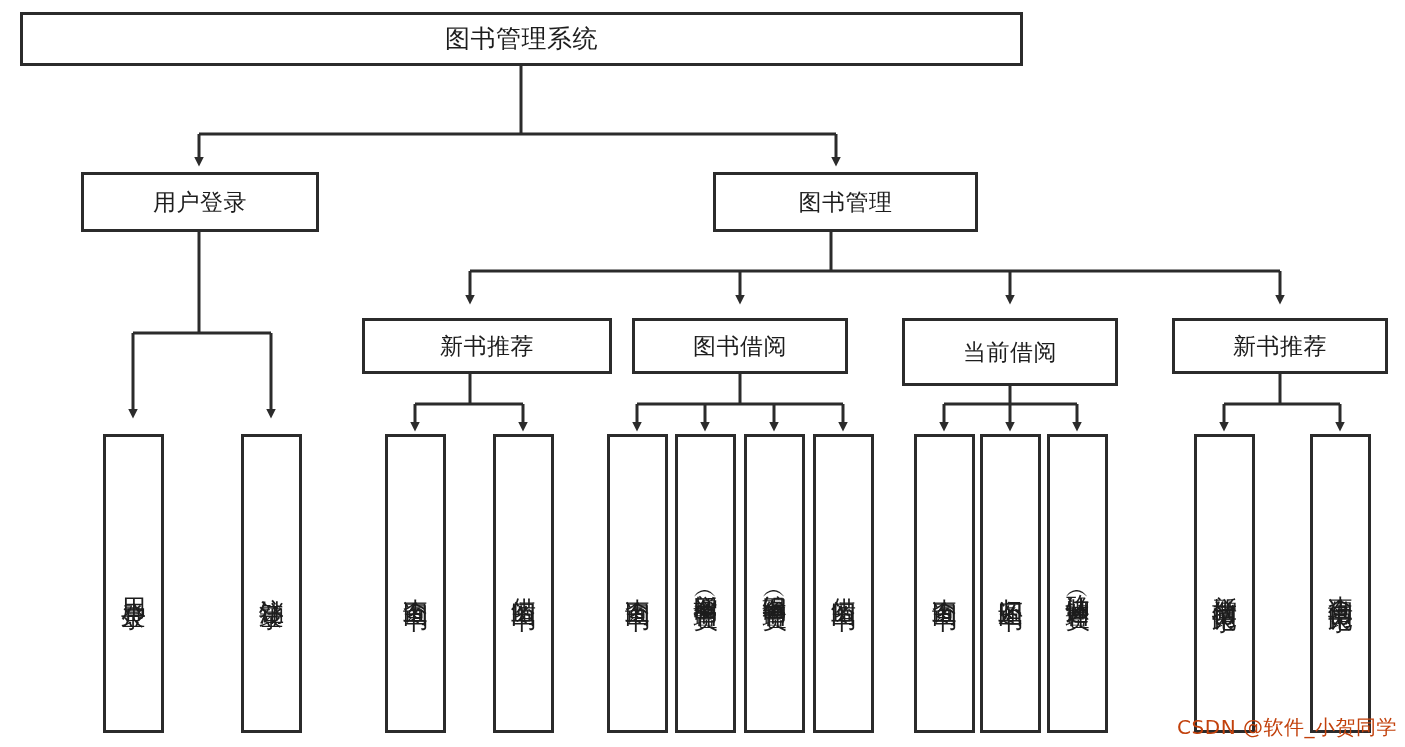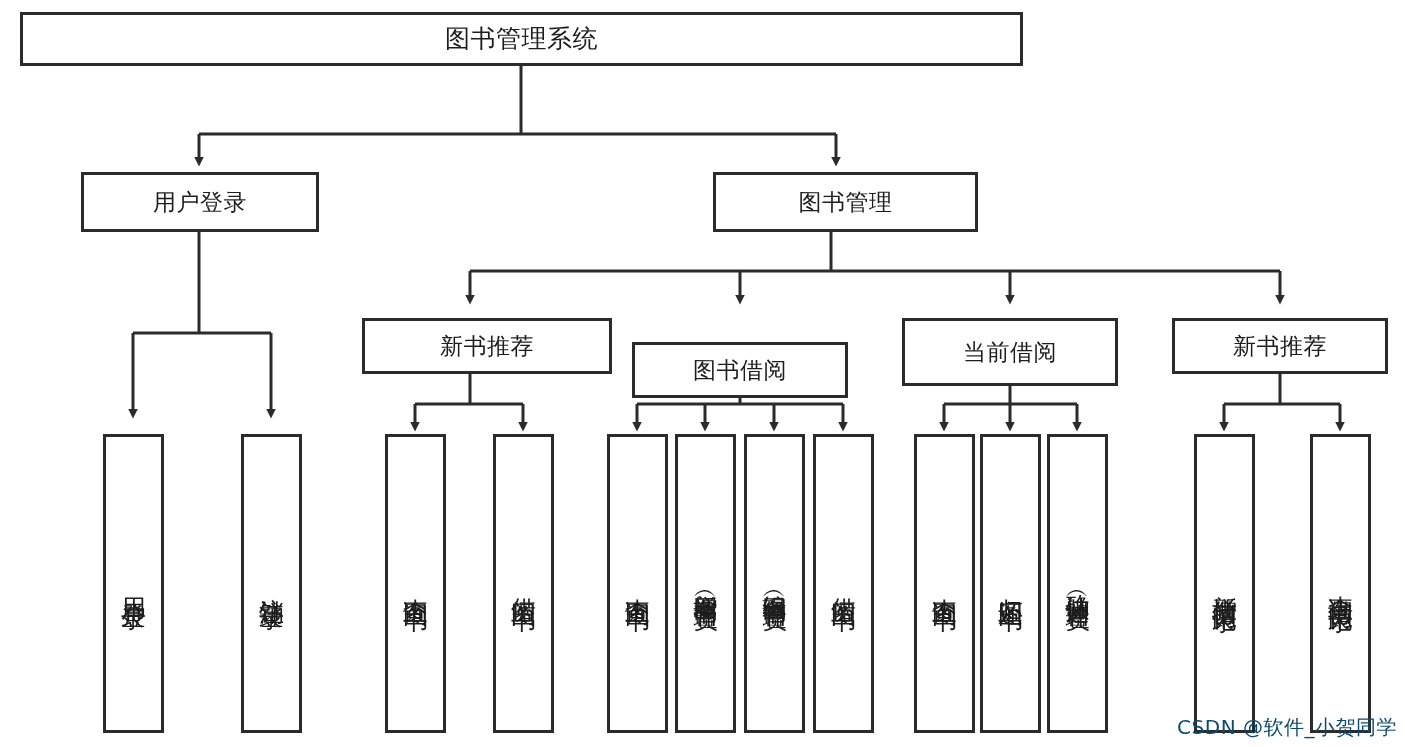--- a/index.html
+++ b/index.html
@@ -69,21 +69,21 @@
   }
   .node.leaf.long .node-label {
     letter-spacing: 2px;
     font-size: 24px;
   }
   .watermark {
     position: absolute;
     right: 8px;
     bottom: 6px;
     font-size: 20px;
-    color: #0c4a6e;
+    color: #c2410c;
     white-space: nowrap;
     letter-spacing: 0.5px;
   }
 </style>
 </head>
 <body>
 
 <div id="canvas">
 
   <svg id="edges" viewBox="0 0 1405 747" width="1405" height="747">
@@ -144,21 +144,21 @@
   <div class="node level2" style="left:81px; top:172px; width:238px; height:60px;">
     <span class="node-label">用户登录</span>
   </div>
   <div class="node level2" style="left:713px; top:172px; width:265px; height:60px;">
     <span class="node-label">图书管理</span>
   </div>
 
   <div class="node level3" style="left:362px; top:318px; width:250px; height:56px;">
     <span class="node-label">新书推荐</span>
   </div>
-  <div class="node level3" style="left:632px; top:318px; width:216px; height:56px;margin-top:24px;">
+  <div class="node level3" style="left:632px; top:318px; width:216px; height:56px;">
     <span class="node-label">图书借阅</span>
   </div>
   <div class="node level3" style="left:902px; top:318px; width:216px; height:68px;">
     <span class="node-label">当前借阅</span>
   </div>
   <div class="node level3" style="left:1172px; top:318px; width:216px; height:56px;">
     <span class="node-label">新书推荐</span>
   </div>
 
   <div class="node leaf" style="left:103px; top:434px; width:61px; height:299px;">

